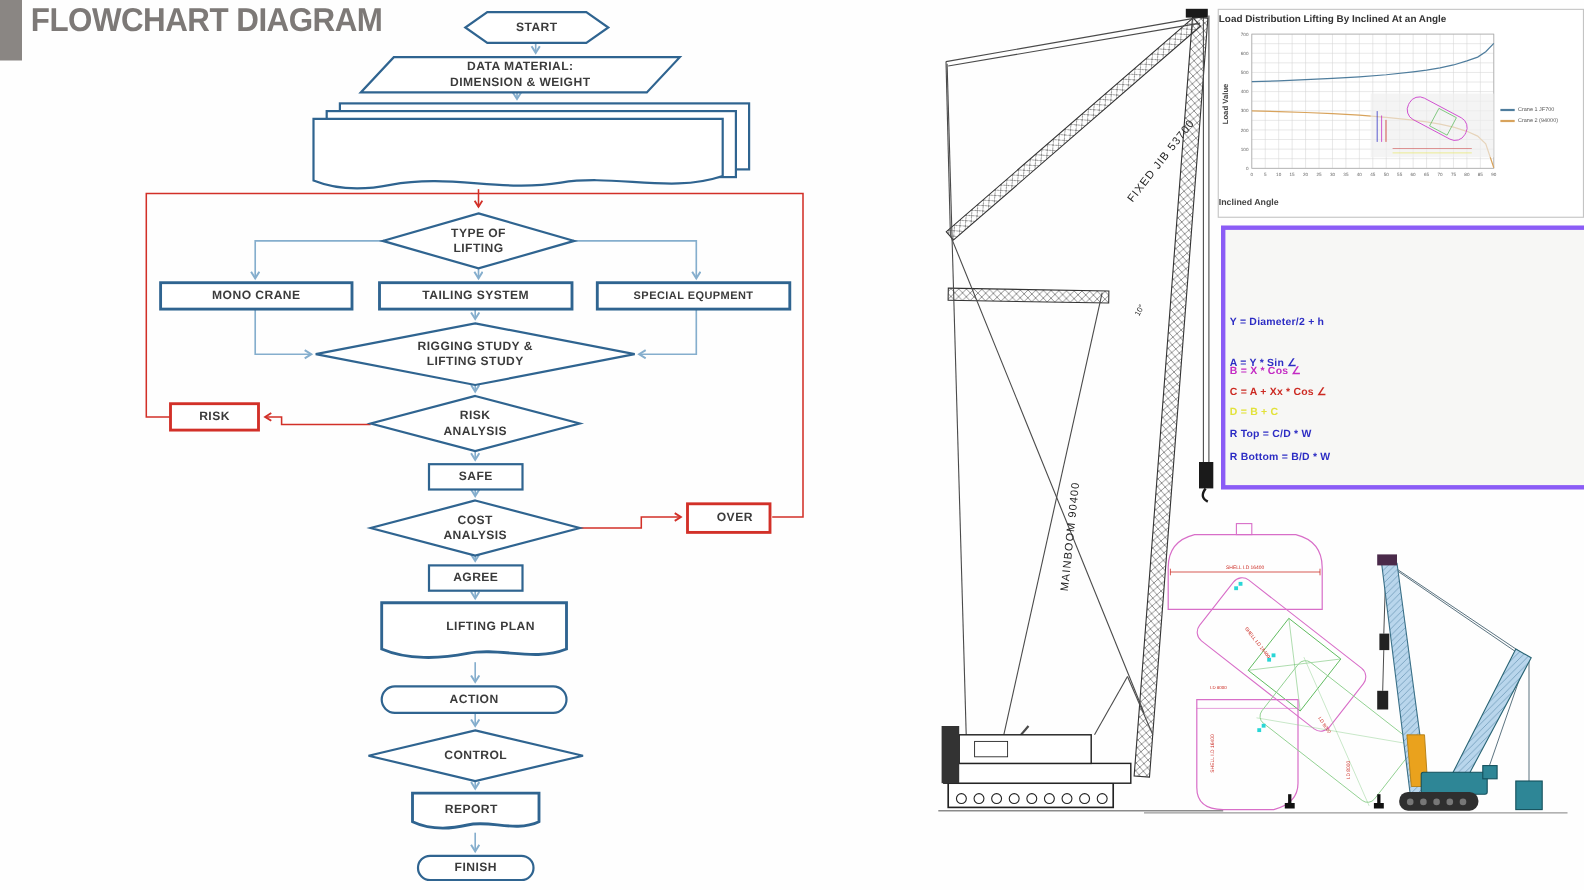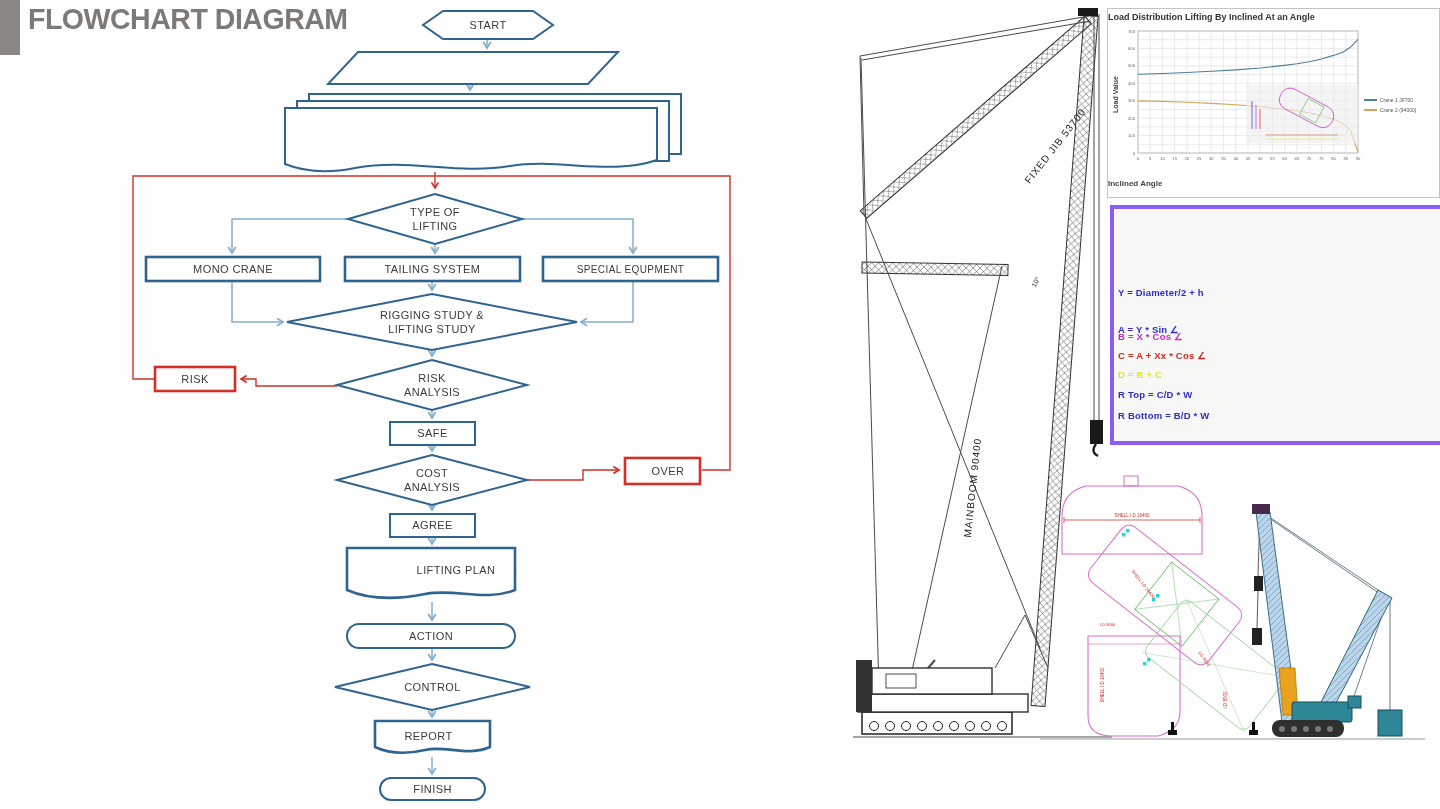--- a/index.html
+++ b/index.html
@@ -5,21 +5,21 @@
   html,body{margin:0;padding:0;background:#ffffff;}
   #root{position:relative;width:1440px;height:809px;overflow:hidden;background:#fefefe;
         font-family:"Liberation Sans",sans-serif;}
   .abs{position:absolute;}
   
   #accent-bar{left:0;top:0;width:20px;height:55px;background:#8a8683;}
   #slide-title{left:28px;top:2px;font-size:30px;font-weight:bold;color:#7d7977;
                letter-spacing:-0.5px;transform:scaleX(0.95);transform-origin:left top;white-space:nowrap;}
   
   .nl{position:absolute;display:flex;align-items:center;justify-content:center;text-align:center;
-      font-weight:normal;font-size:11px;color:#3b3b3b;letter-spacing:.4px;white-space:pre-line;line-height:1.3;}
+      font-weight:bold;font-size:11px;color:#3b3b3b;letter-spacing:.4px;white-space:pre-line;line-height:1.3;}
   .nl.small{font-size:10px;}
   
   #chart-panel{left:1107px;top:8px;width:331px;height:188px;background:#fff;border:1px solid #c4c4c4;}
   #chart-title{position:absolute;left:0;top:3px;width:100%;text-align:left;font-size:9px;font-weight:bold;color:#333;}
   #chart-svg{position:absolute;left:0;top:14px;}
   #chart-ylabel{position:absolute;left:-23px;top:82px;font-size:7px;font-weight:bold;color:#444;
                 transform:rotate(-90deg);transform-origin:center;width:60px;text-align:center;}
   #chart-xlabel{position:absolute;left:0;top:170px;width:256px;text-align:left;font-size:8px;font-weight:bold;color:#444;}
   #chart-legend{position:absolute;left:256px;top:88px;width:74px;}
   .lg-row{display:flex;align-items:center;margin-bottom:4px;}
@@ -245,36 +245,38 @@
           <circle cx="1306" cy="729" r="3"></circle>
           <circle cx="1318" cy="729" r="3"></circle>
           <circle cx="1330" cy="729" r="3"></circle>
         </g>
       <rect x="1254" y="576" width="9" height="15" fill="#222"></rect>
       <rect x="1252" y="628" width="10" height="17" fill="#222"></rect>
     </g>
   </svg>
 
   <div class="nl" style="left:423px;top:11px;width:130px;height:28px">START</div>
+  <div class="nl" style="left:328px;top:52px;width:290px;height:32px">DATA MATERIAL:
+DIMENSION &amp; WEIGHT</div>
   <div class="nl" style="left:348px;top:196px;width:174px;height:46px">TYPE OF
 LIFTING</div>
   <div class="nl" style="left:146px;top:257px;width:174px;height:24px">MONO CRANE</div>
   <div class="nl" style="left:345px;top:257px;width:175px;height:24px">TAILING SYSTEM</div>
   <div class="nl small" style="left:543px;top:257px;width:175px;height:24px">SPECIAL EQUPMENT</div>
   <div class="nl" style="left:287px;top:296px;width:290px;height:52px">RIGGING STUDY &amp;
 LIFTING STUDY</div>
   <div class="nl" style="left:155px;top:367px;width:80px;height:24px">RISK</div>
   <div class="nl" style="left:337px;top:362px;width:190px;height:46px">RISK
 ANALYSIS</div>
   <div class="nl" style="left:390px;top:422px;width:85px;height:23px">SAFE</div>
   <div class="nl" style="left:337px;top:457px;width:190px;height:46px">COST
 ANALYSIS</div>
   <div class="nl" style="left:625px;top:458px;width:86px;height:26px">OVER</div>
   <div class="nl" style="left:390px;top:514px;width:85px;height:23px">AGREE</div>
-  <div class="nl" style="left:355px;top:548px;width:202px;height:44px">LIFTING PLAN</div>
+  <div class="nl" style="left:345px;top:548px;width:202px;height:44px">LIFTING PLAN</div>
   <div class="nl" style="left:347px;top:624px;width:168px;height:24px">ACTION</div>
   <div class="nl" style="left:335px;top:664px;width:195px;height:46px">CONTROL</div>
   <div class="nl" style="left:375px;top:721px;width:107px;height:30px">REPORT</div>
   <div class="nl" style="left:380px;top:778px;width:105px;height:22px">FINISH</div>
 
   <div class="abs" id="chart-panel">
     <div id="chart-title">Load Distribution Lifting By Inclined At an Angle</div>
     <svg id="chart-svg" width="330" height="158" viewBox="0 0 330 158">
         <line x1="30" y1="130" x2="250" y2="130" stroke="#d4d4d4" stroke-width="0.5"></line>
         <line x1="30" y1="121.28571428571429" x2="250" y2="121.28571428571429" stroke="#d4d4d4" stroke-width="0.5"></line>

